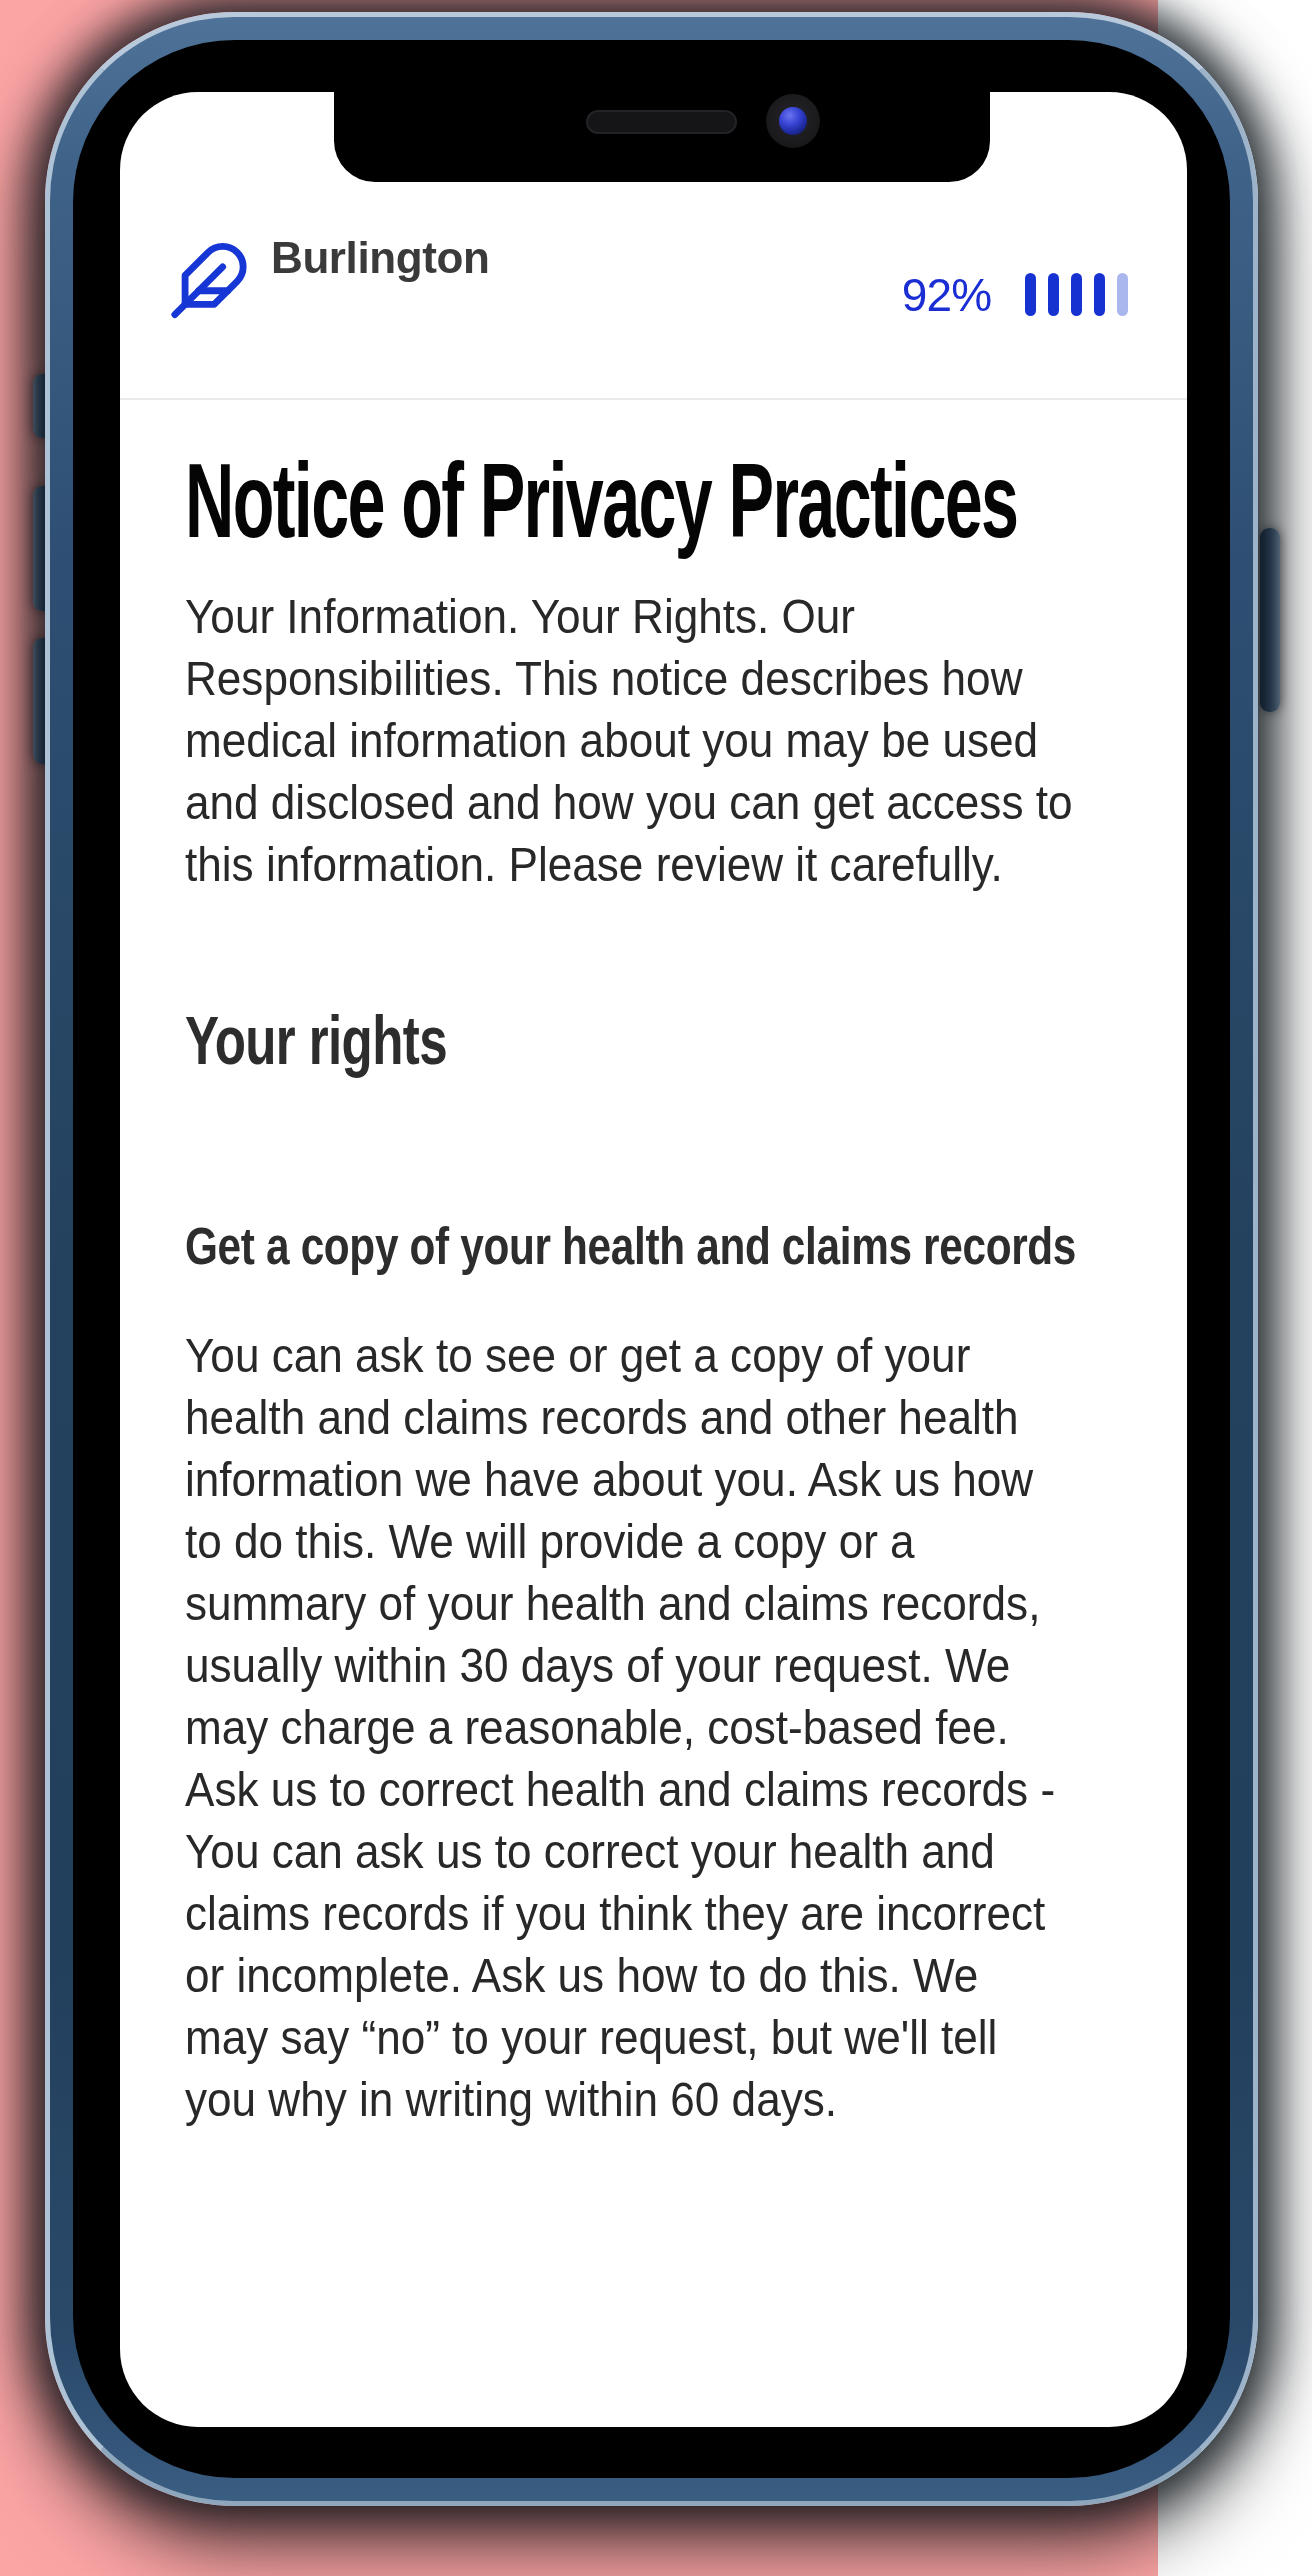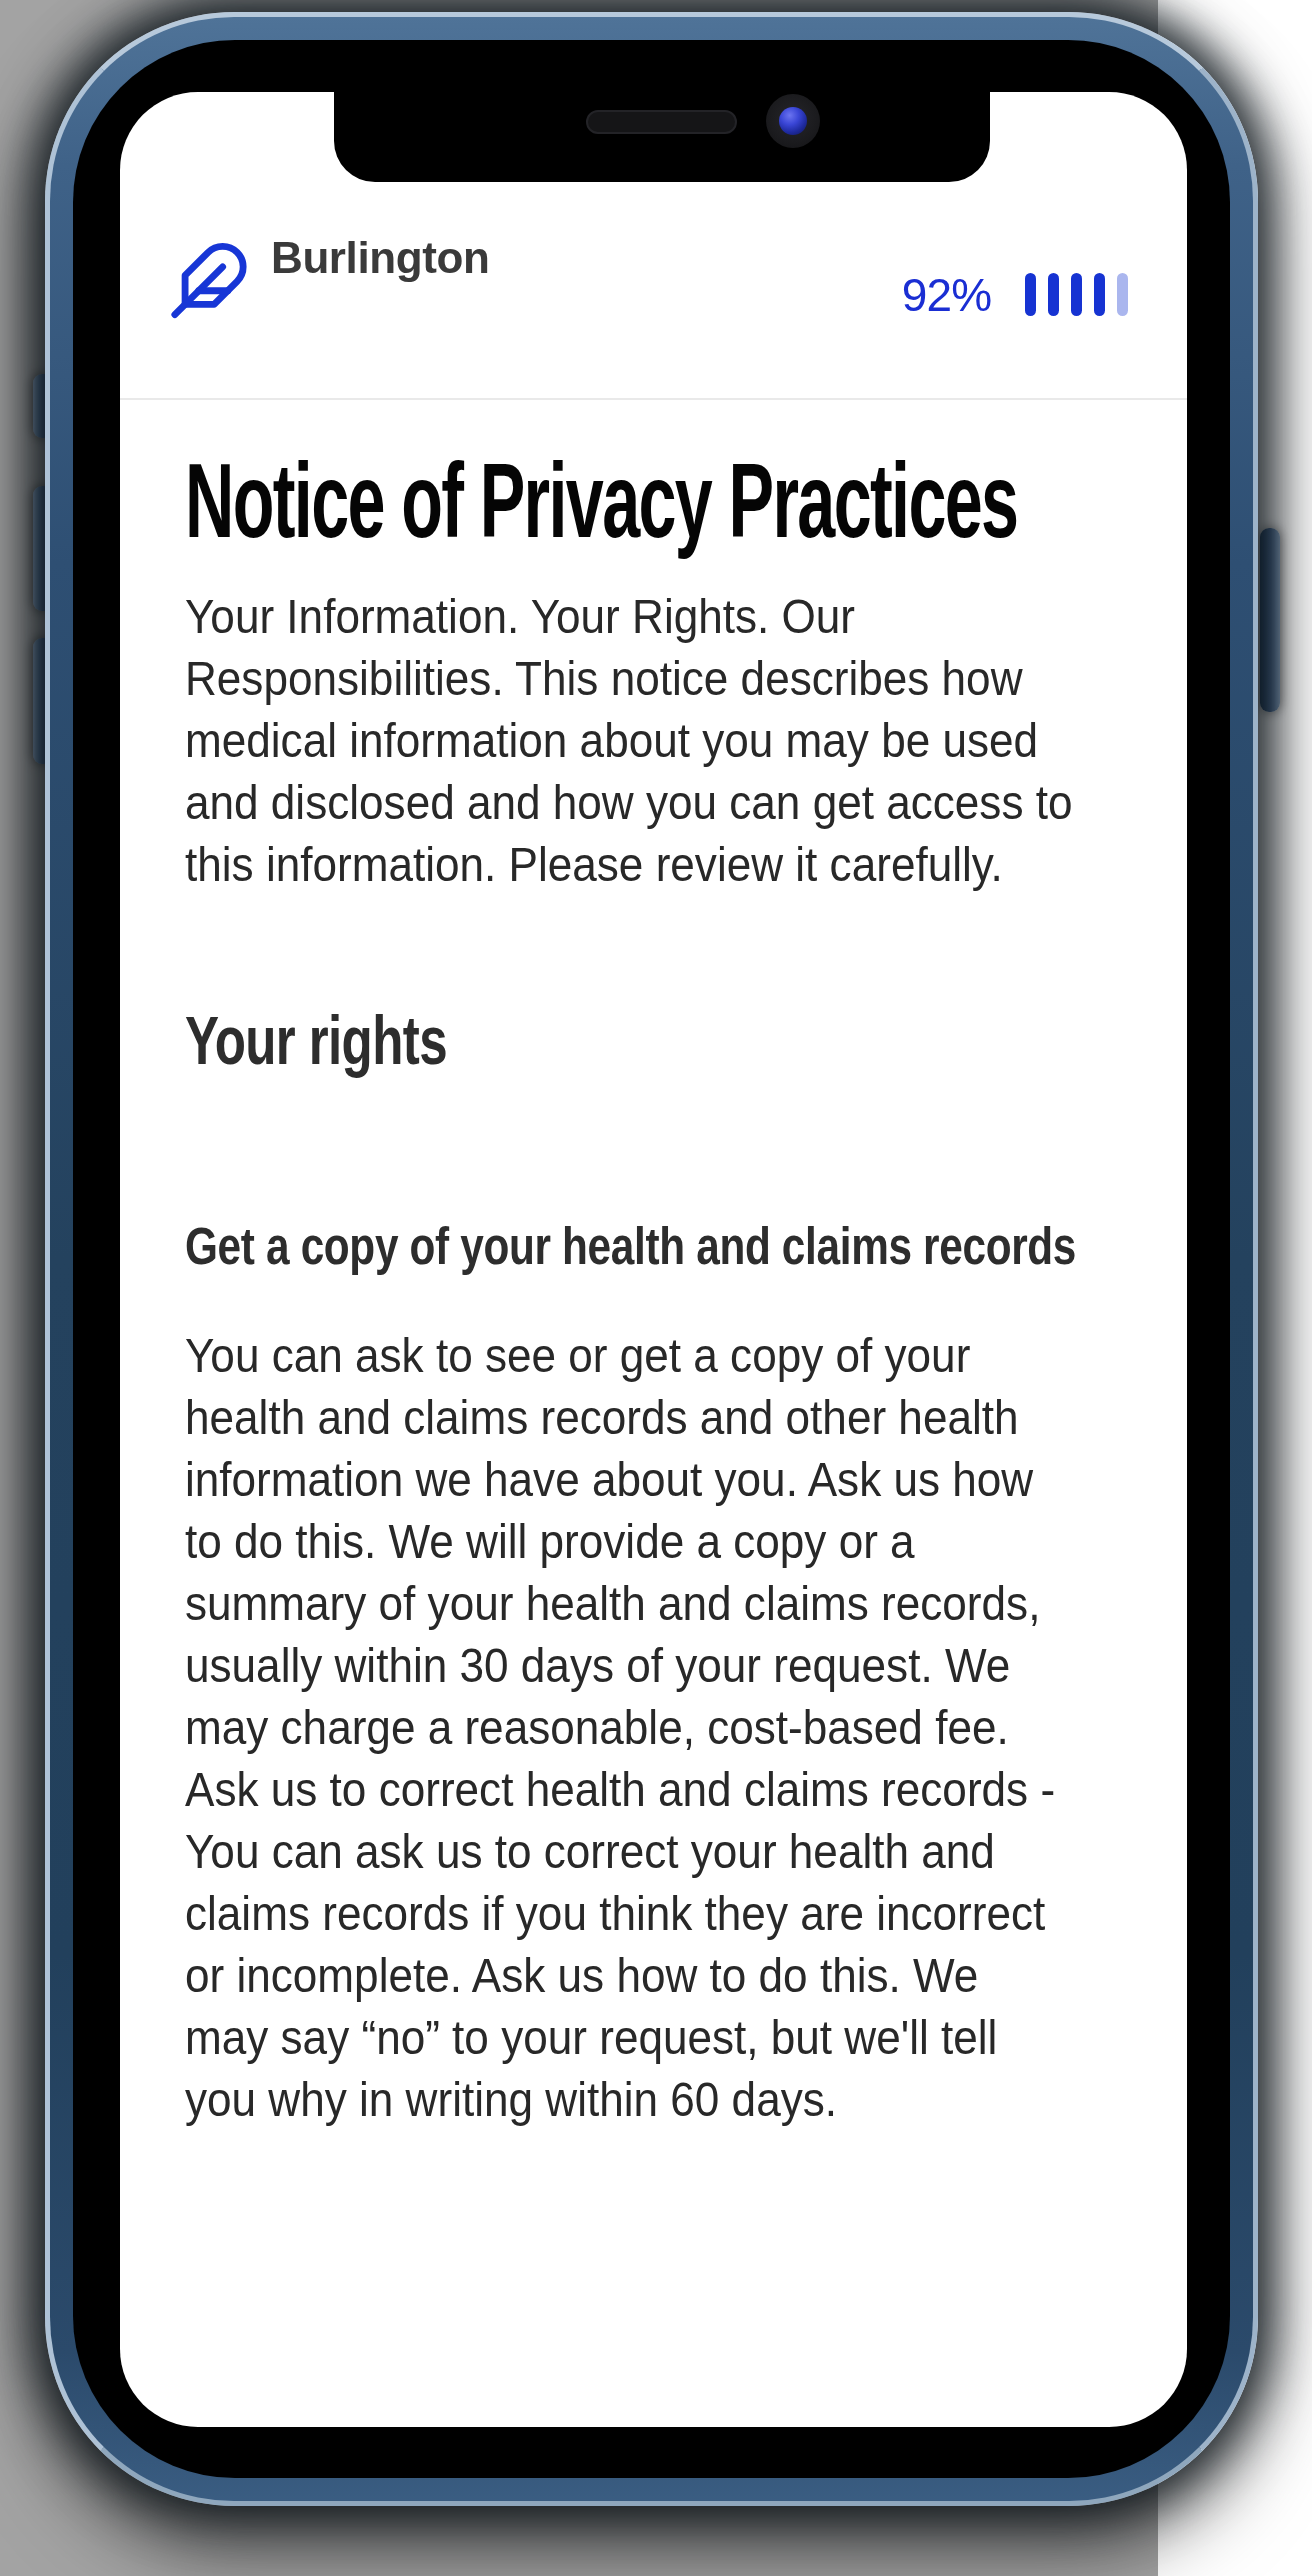--- a/index.html
+++ b/index.html
@@ -1,17 +1,17 @@
 <!DOCTYPE html>
 <html style="font-size:13px"><head>
 <meta charset="utf-8">
 <style>
   html, body { margin: 0; padding: 0; }
   body { width: 1313px; height: 2576px; background: #ffffff; font-family: "Liberation Sans", sans-serif; overflow: hidden; }
-  .stage { position: relative; width: 1158px; height: 2576px; background: #a3a3a3; }
+  .stage { position: relative; width: 1158px; height: 2576px; background: #fca5a5; }
 
   
   .side-btn { position: absolute; z-index: 0; border-radius: 9px;
               background: linear-gradient(90deg, #8fa9c5 0%, #527299 45%, #2e4d6f 100%);
               box-shadow: 0 0 11.5px rgba(0,0,0,0.55); }
   .side-btn.right { background: linear-gradient(270deg, #8fa9c5 0%, #527299 45%, #2e4d6f 100%); }
   .btn-mute  { left: 33px; top: 374px; width: 19.7px; height: 64px; }
   .btn-volup { left: 33px; top: 486px; width: 19.7px; height: 125px; }
   .btn-voldn { left: 33px; top: 638px; width: 19.7px; height: 126px; }
   .btn-power { left: 1260px; top: 528px; width: 19.7px; height: 184px; }

